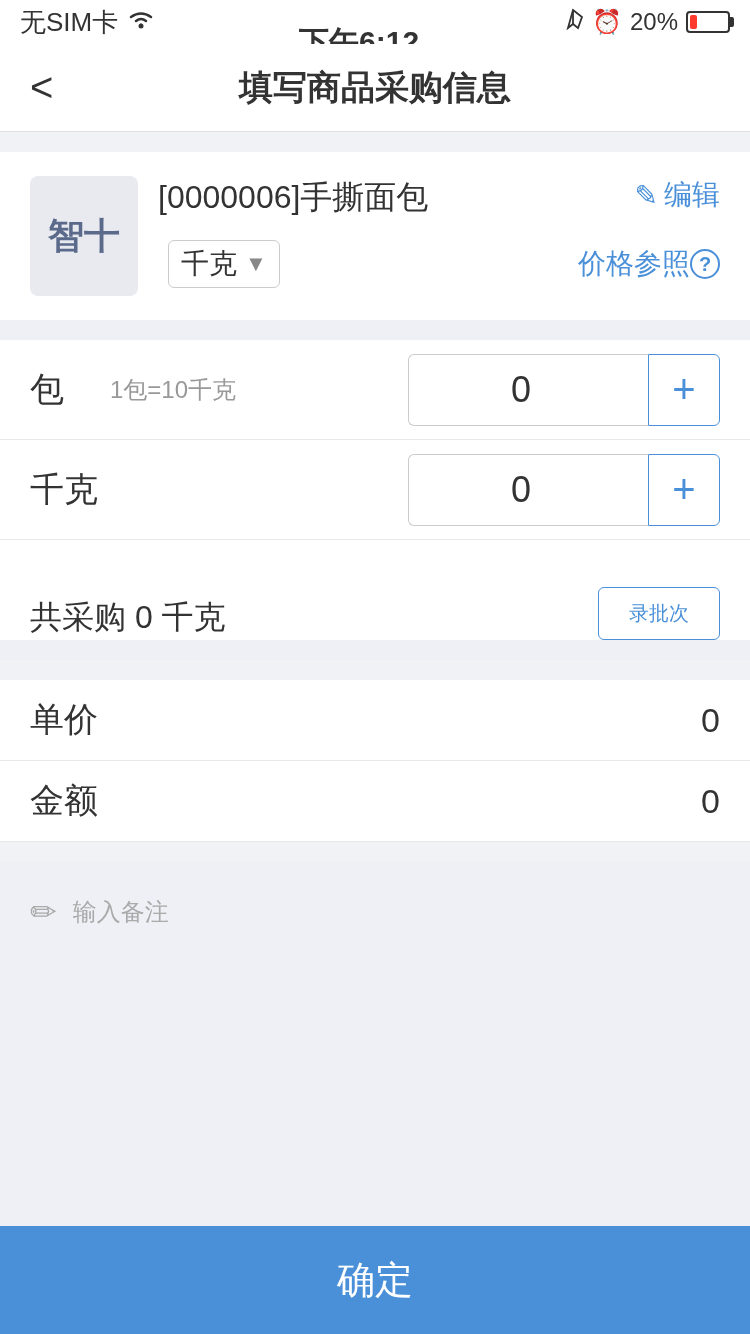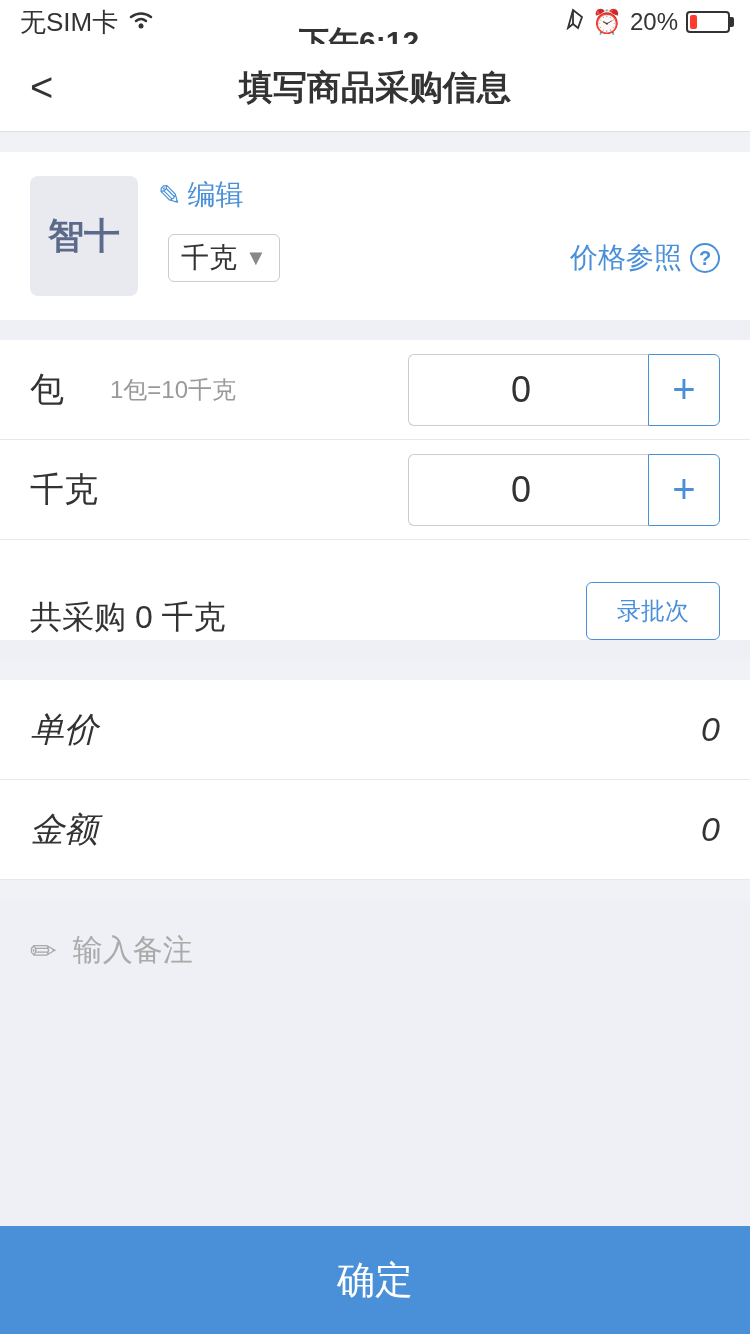--- a/index.html
+++ b/index.html
@@ -169,21 +169,20 @@
     }
     .unit-select .chevron {
       color: #888;
       font-size: 22px;
     }
     .price-ref {
       color: #4a90d9;
       font-size: 28px;
       display: flex;
       align-items: center;
-      gap: 8px;
     }
     .price-ref .help-icon {
       width: 30px;
       height: 30px;
       border-radius: 50%;
       border: 2px solid #4a90d9;
       display: inline-flex;
       align-items: center;
       justify-content: center;
       font-size: 20px;
@@ -250,38 +249,37 @@
     }
     .summary-text {
       font-size: 32px;
       color: #333;
     }
     .record-btn {
       border: 1px solid #4a90d9;
       border-radius: 6px;
       padding: 12px 30px;
       color: #4a90d9;
-      font-size: 24px;
+      font-size: 20px;
       background: #fff;
       cursor: pointer;
     }
 
     
     .info-section {
       background: #fff;
       margin-top: 20px;
     }
     .info-row {
       display: flex;
       align-items: center;
       justify-content: space-between;
       padding: 0 30px;
-      height: 100px;
+      height: 81px;
       border-bottom: 1px solid #e8e8e8;
-      font-style: italic;
     }
     .info-label {
       font-size: 34px;
       color: #333;
     }
     .info-value {
       font-size: 34px;
       color: #333;
     }
 
@@ -294,21 +292,21 @@
       align-items: center;
       gap: 16px;
       min-height: 100px;
     }
     .pencil-icon {
       color: #aaa;
       font-size: 32px;
     }
     .notes-placeholder {
       color: #aaa;
-      font-size: 30px;
+      font-size: 24px;
     }
 
     
     .empty-space {
       background: #eef0f5;
       flex: 1;
       min-height: 360px;
     }
 
     
@@ -389,20 +387,21 @@
     <span class="nav-back">&lt;</span>
     <span class="nav-title">填写商品采购信息</span>
   </div>
 
   <div class="product-section">
     <div class="product-image">
       <span>智十</span>
     </div>
     <div class="product-details">
       <div class="product-header">
+        <span class="product-name">[0000006]手撕面包</span>
         <span class="edit-btn">
           <span>✎</span>
           <span>编辑</span>
         </span>
       </div>
       <div class="product-unit-row">
         <div style="display:flex;align-items:center;">
           <span class="unit-select">
             <span>千克</span>
             <span class="chevron">▼</span>

